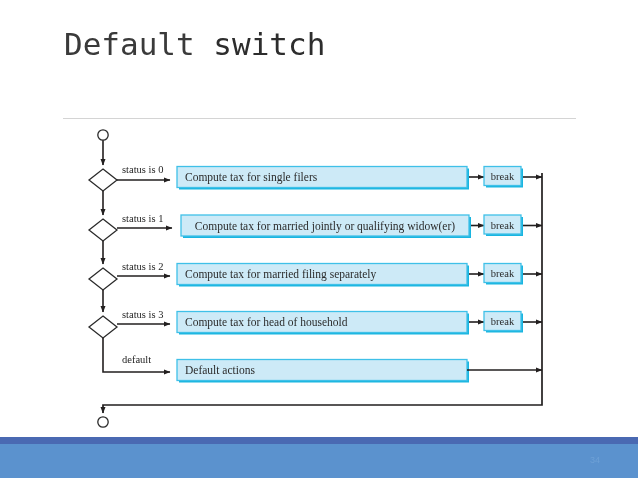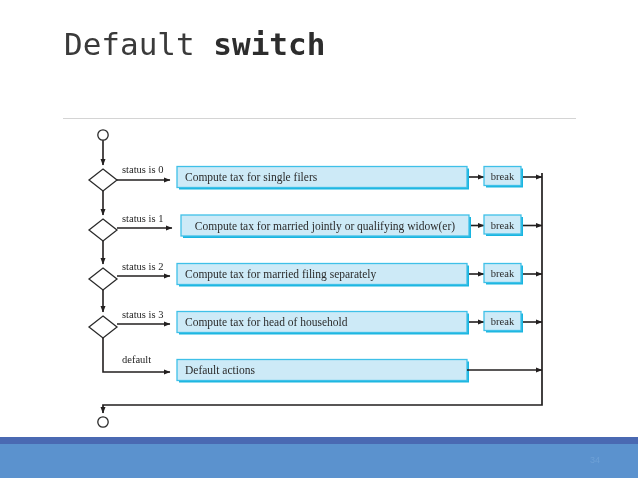--- a/index.html
+++ b/index.html
@@ -20,21 +20,21 @@
     position: absolute;
     left: 64px;
     top: 26px;
     font-family: "DejaVu Sans Mono", monospace;
     font-size: 31px;
     color: #3a3a3a;
     letter-spacing: 0px;
     white-space: nowrap;
   }
   #slide-title .bold-part {
-    font-weight: bold;
+    font-weight: normal;
     color: #2d2d2d;
   }
 
   #title-rule {
     position: absolute;
     left: 63px;
     top: 118px;
     width: 513px;
     height: 1px;
     background: #d4d4d4;

